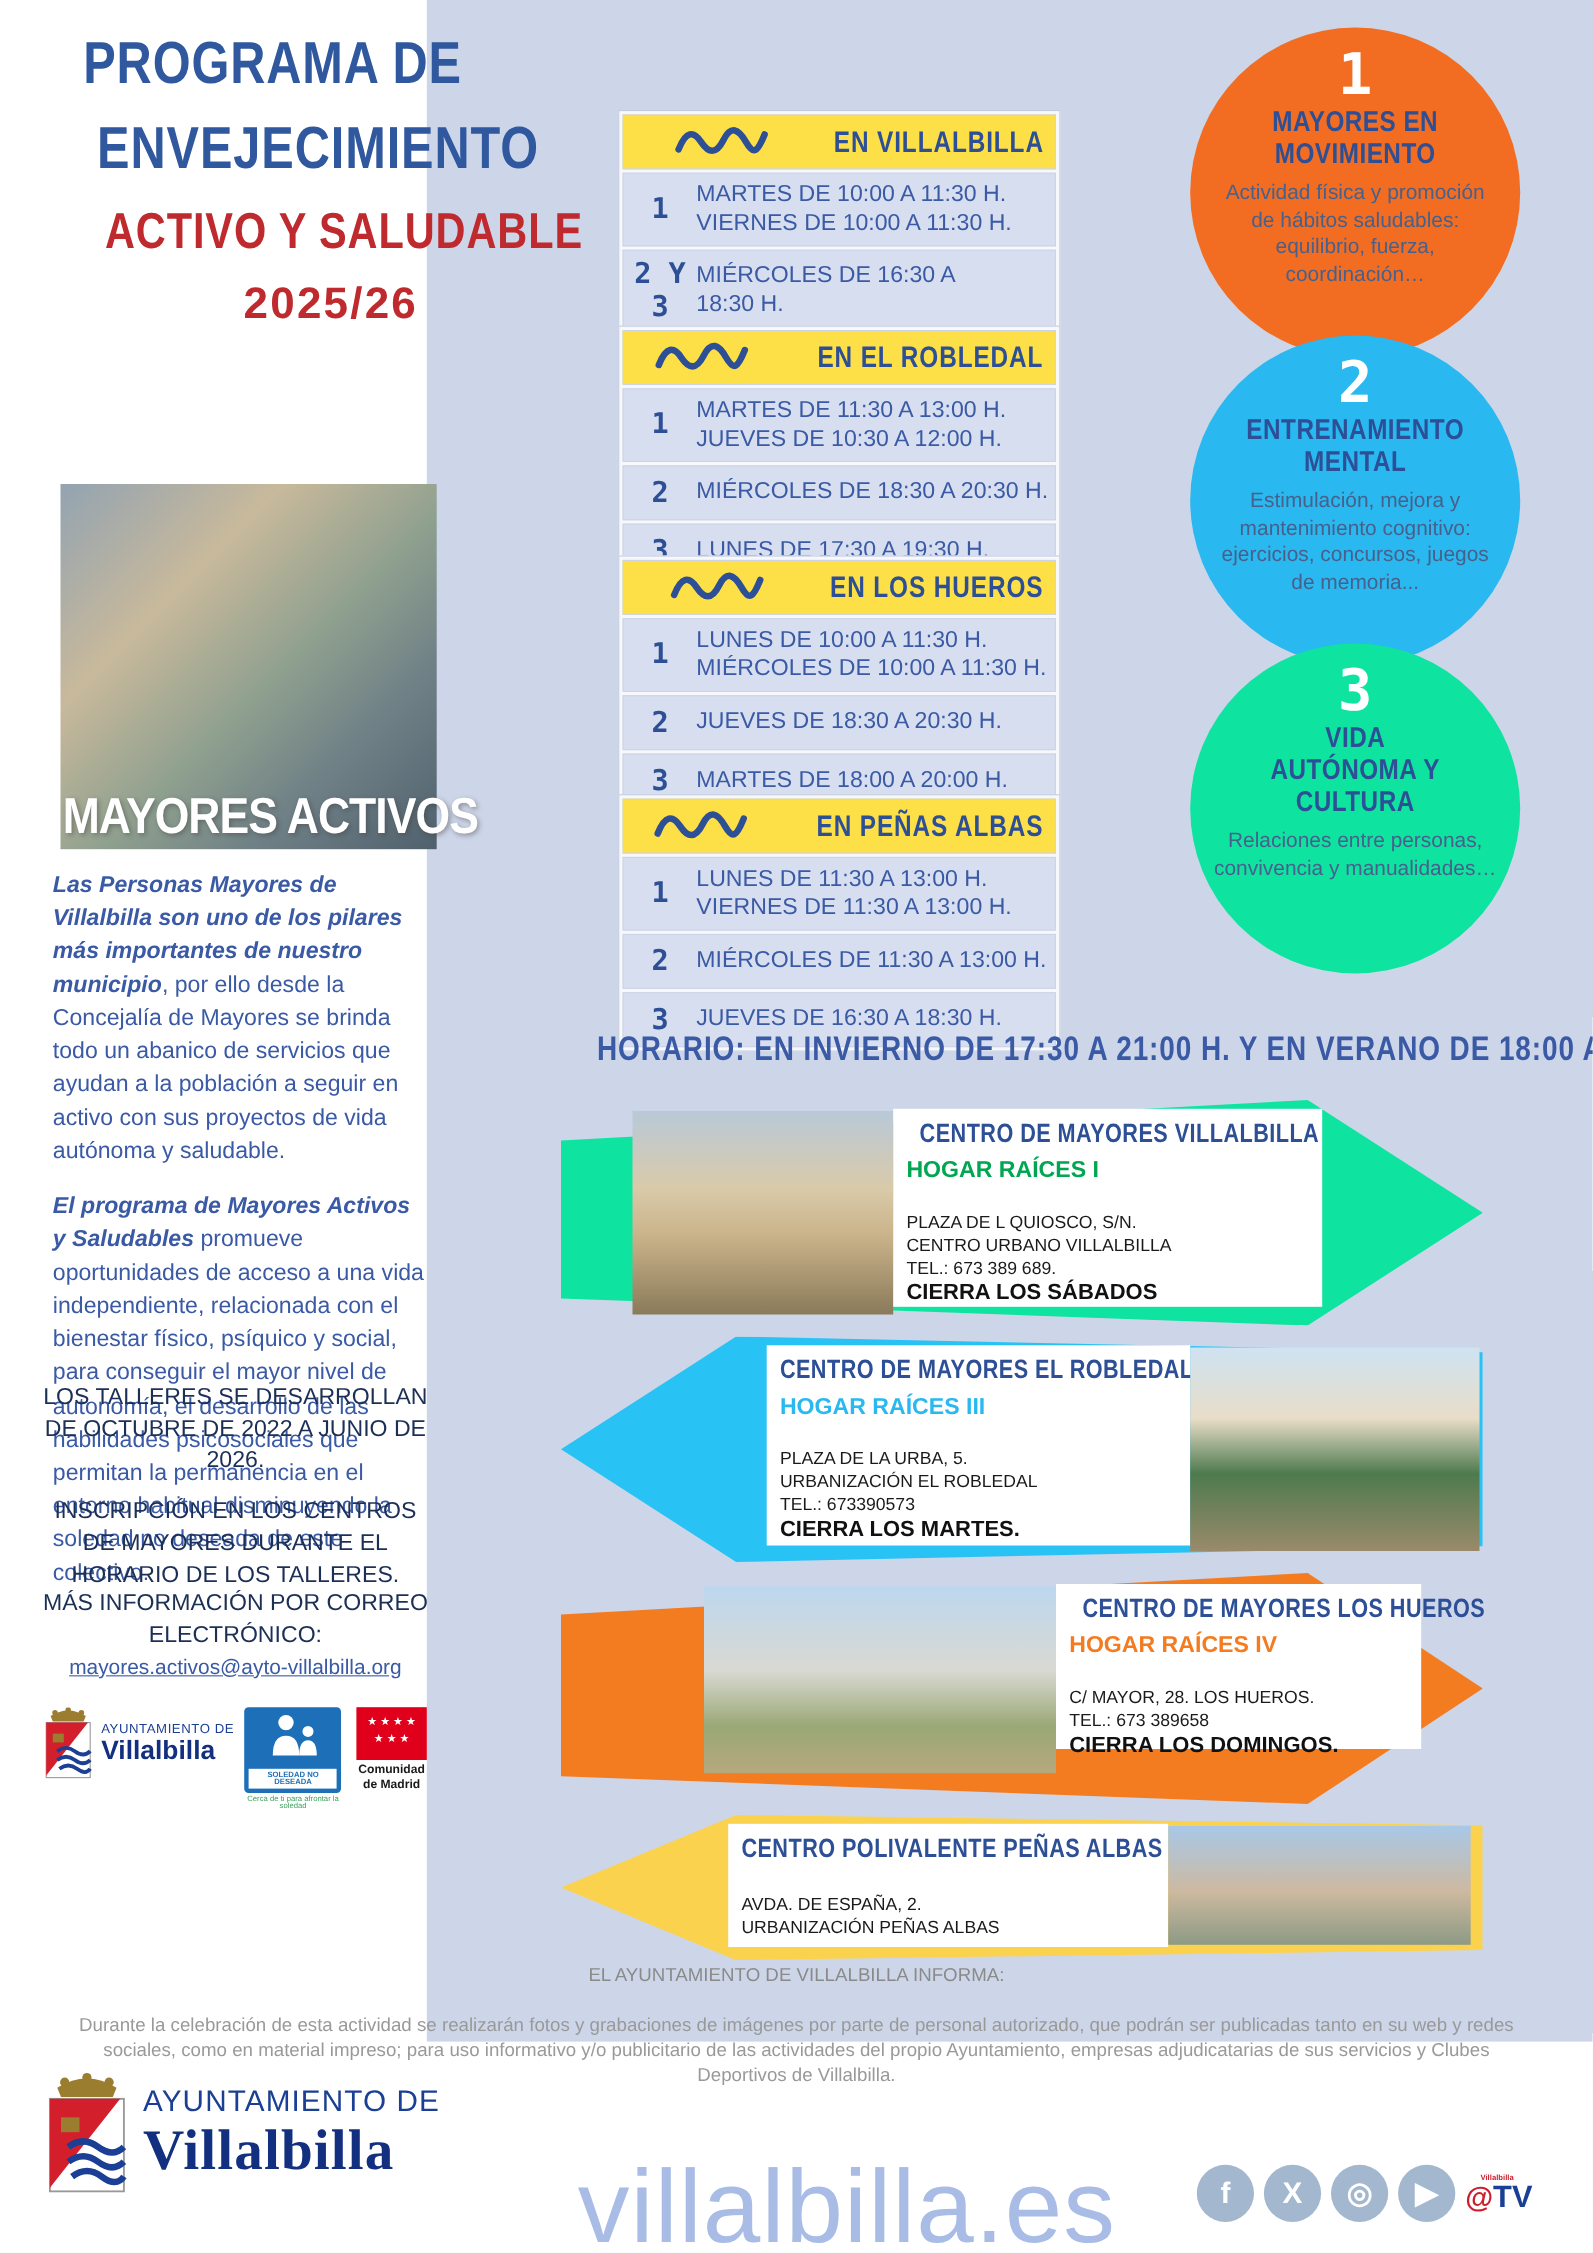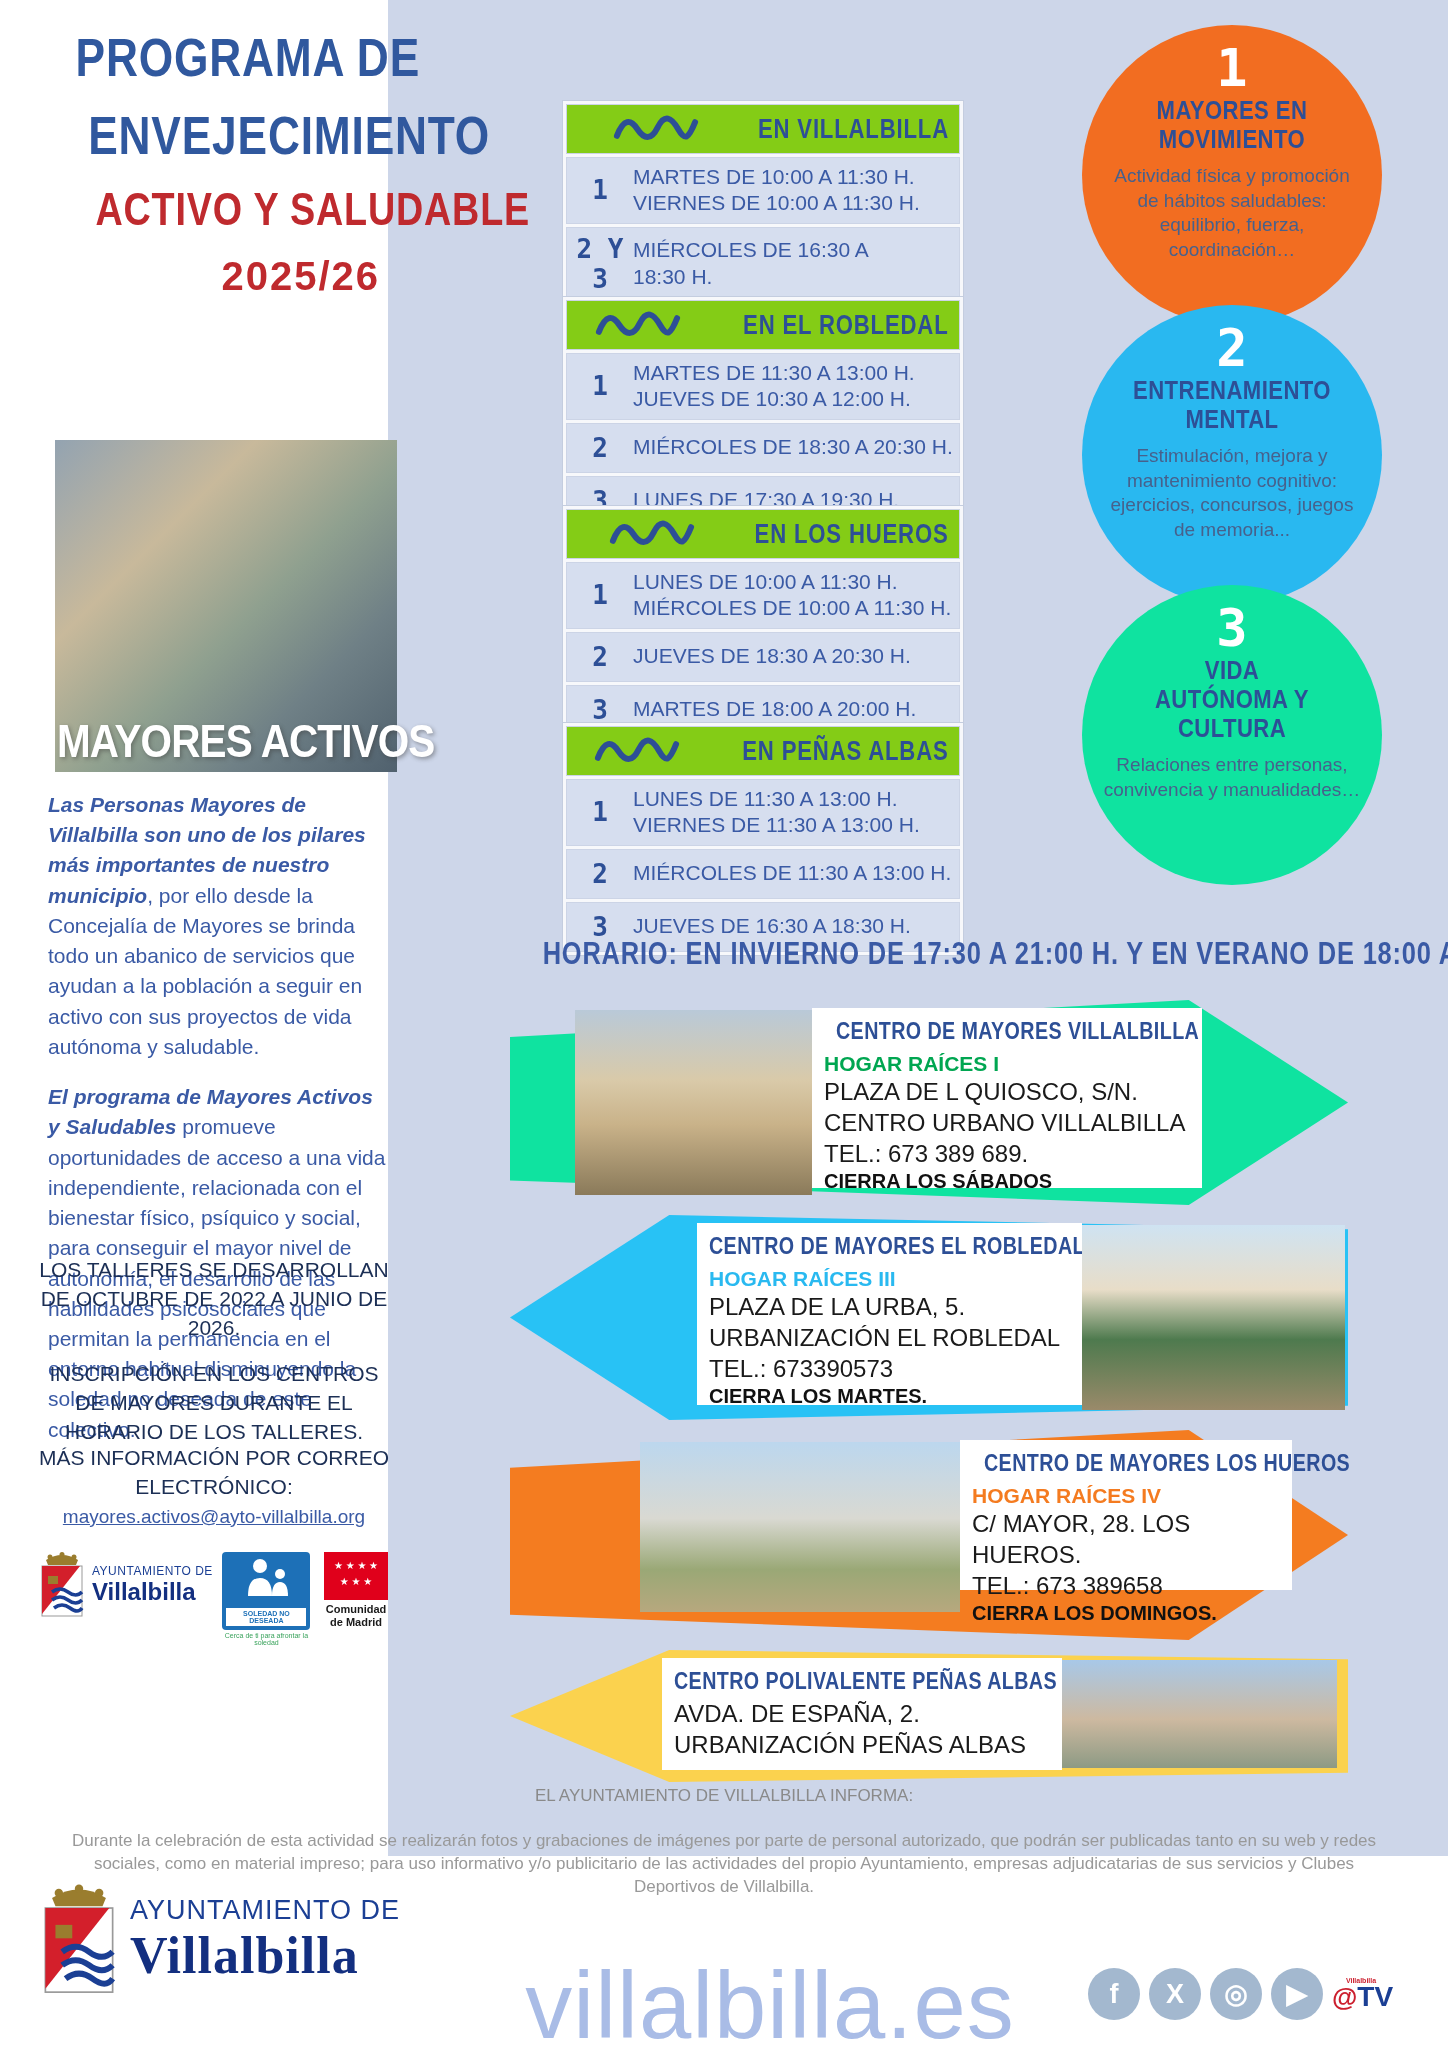--- a/index.html
+++ b/index.html
@@ -38,21 +38,21 @@
   .soledad{width:96px;text-align:center;}
   .soledad-sq{width:88px;height:78px;background:#1d70b7;border-radius:4px;margin:0 auto;position:relative;}
   .soledad-band{position:absolute;left:4px;right:4px;bottom:4px;background:#fff;font-size:7px;font-weight:700;color:#1d70b7;padding:2px 0;}
   .soledad-cap{font-size:7px;color:#3aa35c;margin-top:2px;}
   .madrid{width:72px;text-align:center;}
   .madrid-flag{width:64px;height:48px;background:#e0001b;margin:0 auto;color:#fff;font-size:10px;line-height:1.6;padding-top:6px;box-sizing:border-box;}
   .madrid-cap{font-size:11px;font-weight:700;color:#1a1a1a;line-height:1.15;margin-top:3px;}
 
   
   .sched{position:absolute;left:562px;width:402px;background:#f7f8fb;border:1px solid #c4cddf;padding:3px;box-sizing:border-box;}
-  .sched-header{background:#84cc16;border:1px solid #ccd4e6;height:48px;display:flex;align-items:center;justify-content:flex-end;gap:16px;padding:0 10px;margin-bottom:3px;}
+  .sched-header{background:#fde047;border:1px solid #ccd4e6;height:48px;display:flex;align-items:center;justify-content:flex-end;gap:16px;padding:0 10px;margin-bottom:3px;}
   .sched-title{font-size:27px;font-weight:700;color:#2d4f96;letter-spacing:1px;}
   .sched-row{display:flex;align-items:center;background:#d6deef;border:1px solid #ccd4e6;margin-bottom:3px;padding:6px 0;min-height:36px;}
   .sched-row:last-child{margin-bottom:0;}
   .sched-num{width:66px;text-align:center;font-size:26px;font-weight:700;color:#2d4f96;font-family:"DejaVu Sans Mono",monospace;}
   .sched-times{flex:1;font-size:21px;color:#3a5aa5;line-height:1.25;white-space:pre-line;}
 
   .horario{position:absolute;left:430px;top:936px;width:1000px;text-align:center;}
   .horario span{font-size:31px;font-weight:700;color:#3a5aa5;letter-spacing:1px;}
 
   
@@ -63,21 +63,21 @@
 
   
   .card{position:absolute;left:510px;width:838px;}
   .card-shape{position:absolute;inset:0;}
   .shape-right{clip-path:polygon(0 18%,81% 0,100% 50%,81% 100%,0 88%);}
   .shape-left{clip-path:polygon(19% 0,100% 7%,100% 93%,19% 100%,0 50%);}
   .card-photo{position:absolute;}
   .card-box{position:absolute;background:#fff;box-sizing:border-box;padding:8px 12px;}
   .box-header{display:flex;align-items:center;gap:12px;margin-bottom:6px;}
   .center-name{font-size:24px;font-weight:700;color:#2d4f96;letter-spacing:.5px;}
-  .center-detail{font-size:24px;color:#1a1a1a;line-height:1.3;white-space:pre-line;}
+  .center-detail{font-size:16px;color:#1a1a1a;line-height:1.3;white-space:pre-line;margin-top:26px;}
   .center-building{font-size:21px;font-weight:700;}
   .center-closed{font-size:20px;font-weight:700;color:#111;}
 
   
   .informa{position:absolute;top:1786px;left:0;width:100%;text-align:center;font-size:17px;color:#8a8a8a;}
   .disclaimer{position:absolute;top:1810px;left:58px;width:1332px;text-align:center;font-size:17px;color:#999;line-height:1.35;margin-top:20px;}
 
   .logo-big{position:absolute;left:42px;top:1884px;display:flex;align-items:center;gap:14px;}
   .logo-big .l1{font-size:27px;color:#1b3f94;letter-spacing:1px;}
   .logo-big .l2{font-size:52px;font-weight:700;color:#132f80;letter-spacing:1px;font-family:"Liberation Serif",serif;}

